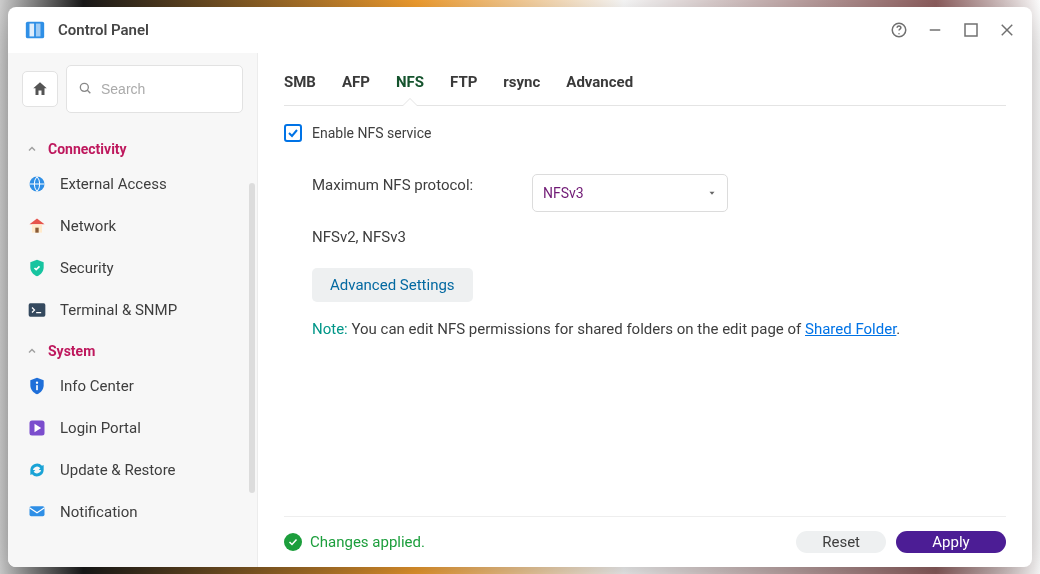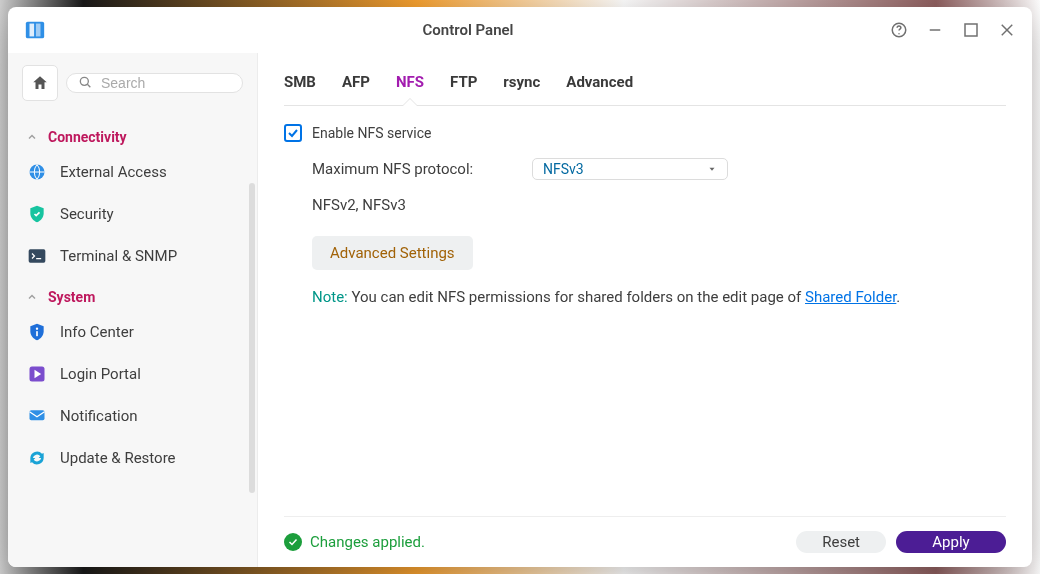--- a/index.html
+++ b/index.html
@@ -36,21 +36,20 @@
     }
     .titlebar .app-icon {
       width: 22px; height: 22px;
       display: flex; align-items: center; justify-content: center;
     }
     .titlebar .title {
       font-weight: 600;
       font-size: 15px;
       color: #454545;
       flex: 1;
-      text-align: center;
     }
     .win-controls {
       display: flex;
       align-items: center;
       gap: 18px;
       color: #666;
     }
     .win-controls span, .win-controls svg {
       cursor: pointer;
       display: flex; align-items:center; justify-content:center;
@@ -81,24 +80,24 @@
     .home-btn {
       width: 36px; height: 36px;
       background: #fff;
       border: 1px solid #e2e2e2;
       border-radius: 5px;
       display: flex; align-items:center; justify-content:center;
       cursor: pointer;
     }
     .search-box {
       flex: 1;
-      height: 20px;
+      height: 48px;
       background: #fff;
       border: 1px solid #e2e2e2;
-      border-radius: 10px;
+      border-radius: 5px;
       display: flex;
       align-items: center;
       padding: 0 10px;
       gap: 8px;
     }
     .search-box input {
       border: none;
       outline: none;
       font-size: 14px;
       width: 100%;
@@ -165,21 +164,21 @@
       padding: 20px 0 0 0;
     }
     .tab {
       padding-bottom: 14px;
       font-weight: 700;
       font-size: 15px;
       color: #3a3a3a;
       cursor: pointer;
       position: relative;
     }
-    .tab.active { color: #a21caf; }
+    .tab.active { color: #14532d; }
     .tab.active::after {
       content: '';
       position: absolute;
       left: 50%;
       transform: translateX(-50%);
       bottom: -1px;
       width: 0; height: 0;
       border-left: 7px solid transparent;
       border-right: 7px solid transparent;
       border-bottom: 7px solid #fff;
@@ -205,42 +204,43 @@
     }
     .checkbox svg { width: 12px; height: 12px; }
     .form-row {
       display: grid;
       grid-template-columns: 220px 230px;
       align-items: center;
       margin: 0 0 16px 28px;
     }
     .form-label { color: #3e3e3e; font-size: 15px; }
     .select {
-      height: 22px;
+      height: 38px;
       border: 1px solid #dcdcdc;
       border-radius: 5px;
       display: flex;
       align-items: center;
       justify-content: space-between;
       padding: 0 10px;
       cursor: pointer;
       font-size: 14px;
       width: 196px;
-      color: #0369a1;
+      color: #701a75;
+      margin-top: 16px;
     }
     .select .triangle svg { width: 10px; height: 10px; }
     .static-val { font-size: 15px; color: #3e3e3e; }
     .adv-btn {
       display: inline-block;
       margin: 6px 0 18px 28px;
       padding: 8px 18px;
       background: #eef0f1;
       border-radius: 5px;
       font-size: 15px;
-      color: #a16207;
+      color: #0369a1;
       cursor: pointer;
     }
     .note {
       margin-left: 28px;
       font-size: 15px;
       color: #3e3e3e;
     }
     .note .label { color: #009688; margin-top: 6px; }
     .note a { color: #0073e6; text-decoration: underline; cursor:pointer; }
     
@@ -351,20 +351,30 @@
               <svg viewBox="0 0 24 24" width="20" height="20">
                 <circle cx="12" cy="12" r="9" fill="#2f8fe6"></circle>
                 <path d="M3 12h18M12 3a14 14 0 010 18M12 3a14 14 0 000 18" stroke="#fff" stroke-width="1.2" fill="none"></path>
               </svg>
             </span>
           <span>External Access</span>
         </div>
         <div class="nav-item">
           <span class="nav-icon">
               <svg viewBox="0 0 24 24" width="20" height="20">
+                <path d="M12 3l9 7H3z" fill="#e6544c"></path>
+                <rect x="6" y="10" width="12" height="10" fill="#ffeacc"></rect>
+                <rect x="10" y="14" width="4" height="6" fill="#8a5b36"></rect>
+              </svg>
+            </span>
+          <span>Network</span>
+        </div>
+        <div class="nav-item">
+          <span class="nav-icon">
+              <svg viewBox="0 0 24 24" width="20" height="20">
                 <path d="M12 2l8 3v6c0 5-3.5 9-8 11-4.5-2-8-6-8-11V5z" fill="#17c4a0"></path>
                 <path d="M9 12l2 2 4-4" stroke="#fff" stroke-width="2" fill="none"></path>
               </svg>
             </span>
           <span>Security</span>
         </div>
         <div class="nav-item">
           <span class="nav-icon">
               <svg viewBox="0 0 24 24" width="20" height="20">
                 <rect x="2" y="4" width="20" height="16" rx="2" fill="#34495e"></rect>
@@ -397,34 +407,34 @@
               <svg viewBox="0 0 24 24" width="20" height="20">
                 <rect x="3" y="3" width="18" height="18" rx="3" fill="#7b4dcd"></rect>
                 <path d="M9 7l8 5-8 5z" fill="#fff"></path>
               </svg>
             </span>
           <span>Login Portal</span>
         </div>
         <div class="nav-item">
           <span class="nav-icon">
               <svg viewBox="0 0 24 24" width="20" height="20">
+                <path d="M4 12a8 8 0 0114-5l2-1v6h-6l2-2a5 5 0 00-9 2" fill="#1aa3d6"></path>
+                <path d="M20 12a8 8 0 01-14 5l-2 1v-6h6l-2 2a5 5 0 009-2" fill="#1aa3d6"></path>
+              </svg>
+            </span>
+          <span>Update &amp; Restore</span>
+        </div>
+        <div class="nav-item">
+          <span class="nav-icon">
+              <svg viewBox="0 0 24 24" width="20" height="20">
                 <rect x="3" y="5" width="18" height="12" rx="2" fill="#2f8fe6"></rect>
                 <path d="M3 7l9 6 9-6" stroke="#fff" stroke-width="1.5" fill="none"></path>
               </svg>
             </span>
           <span>Notification</span>
-        </div>
-        <div class="nav-item">
-          <span class="nav-icon">
-              <svg viewBox="0 0 24 24" width="20" height="20">
-                <path d="M4 12a8 8 0 0114-5l2-1v6h-6l2-2a5 5 0 00-9 2" fill="#1aa3d6"></path>
-                <path d="M20 12a8 8 0 01-14 5l-2 1v-6h6l-2 2a5 5 0 009-2" fill="#1aa3d6"></path>
-              </svg>
-            </span>
-          <span>Update &amp; Restore</span>
         </div>
       </div>
     </div>
 
     <div class="content">
       <div class="tabs">
         <div class="tab">SMB</div>
         <div class="tab">AFP</div>
         <div class="tab active">NFS</div>
         <div class="tab">FTP</div>

